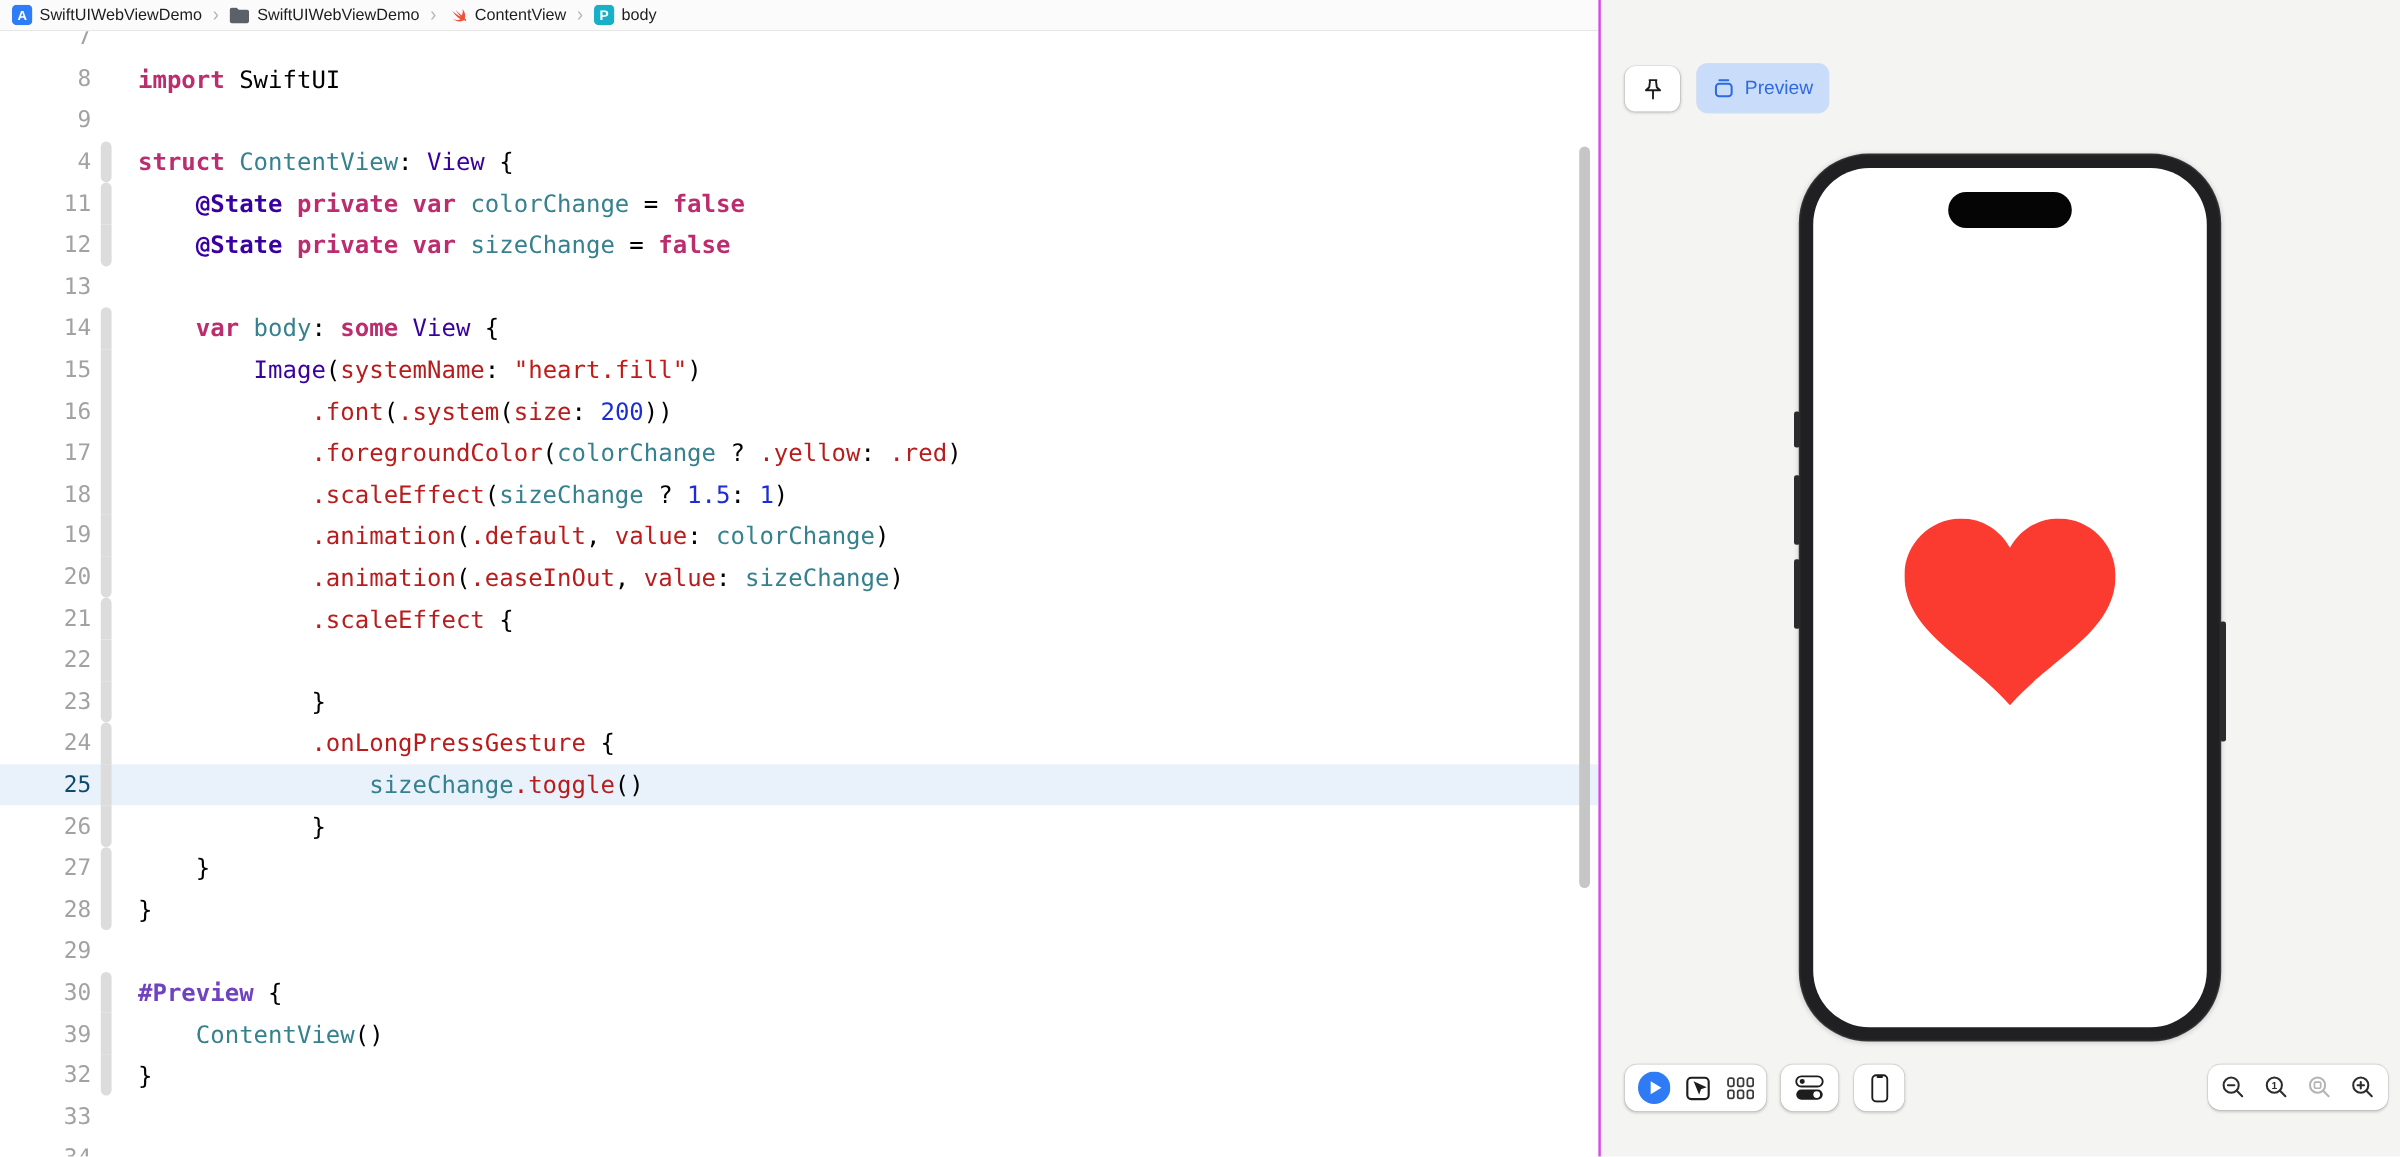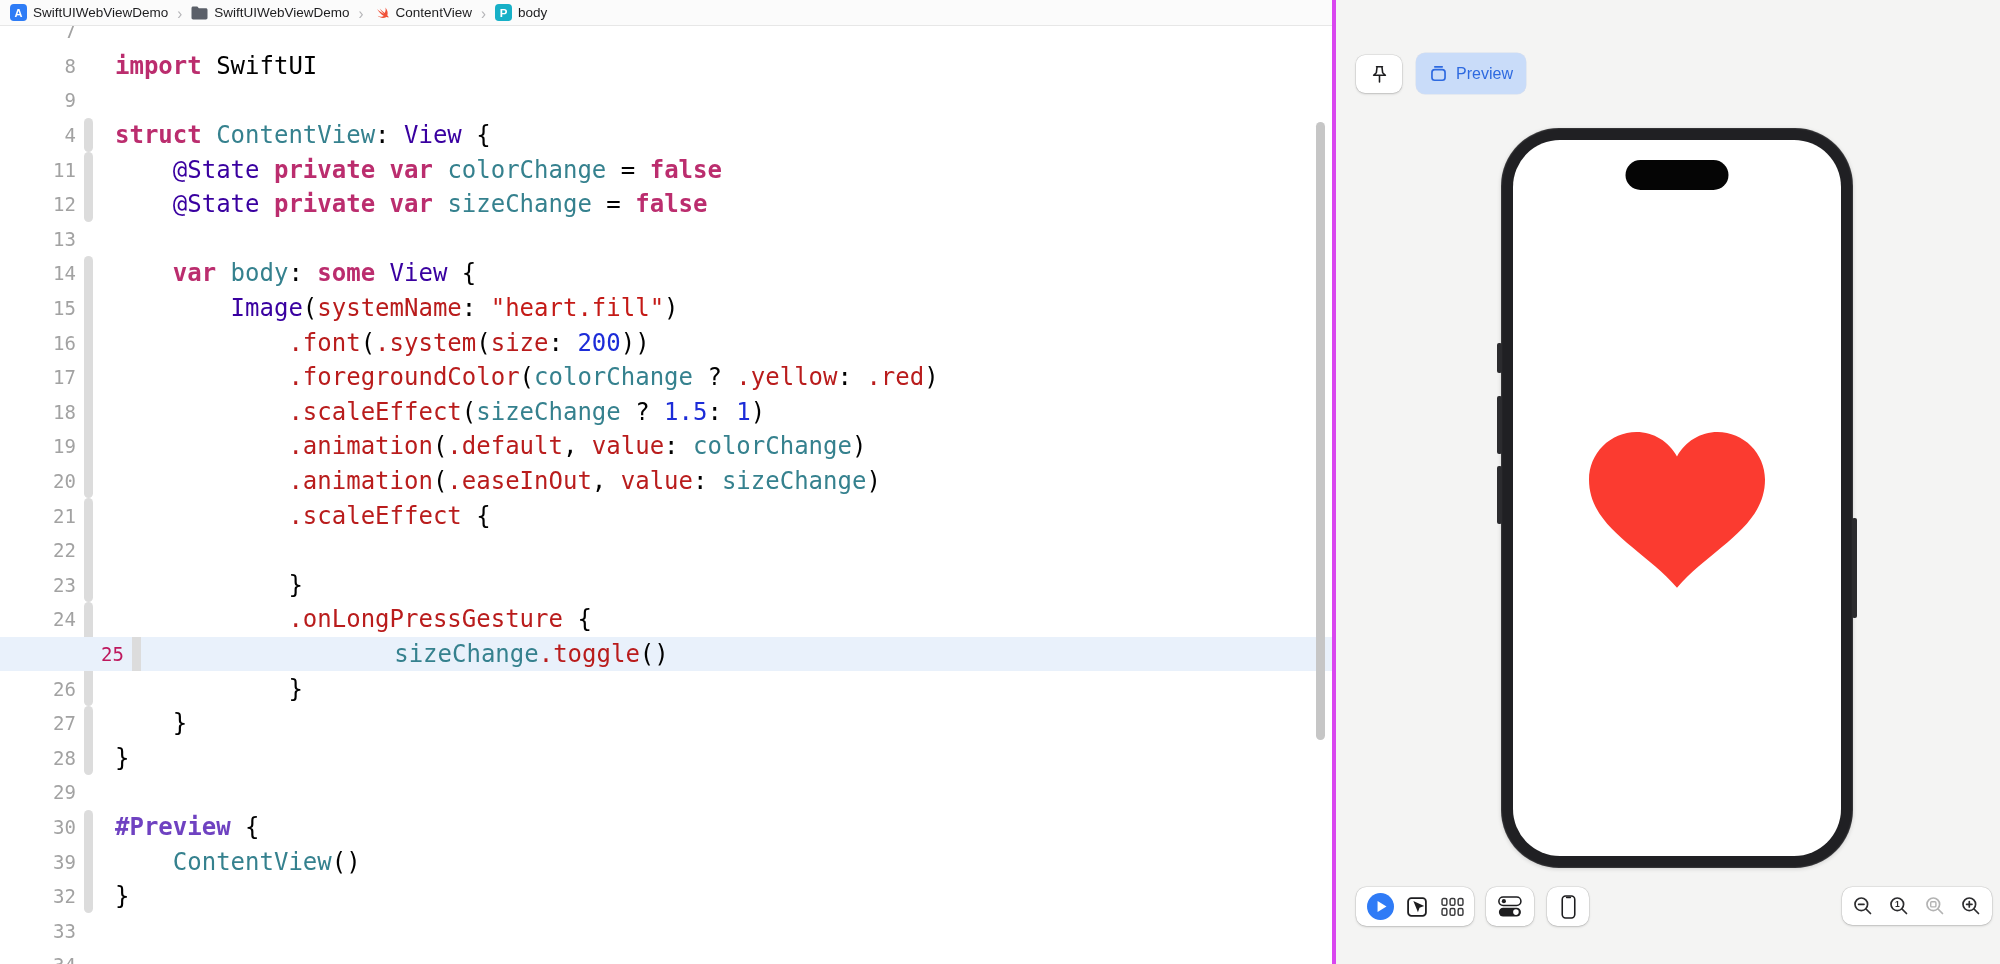--- a/index.html
+++ b/index.html
@@ -13,40 +13,40 @@
   .crumb-icon{display:flex;align-items:center;}
   .crumb-label{font-size:13.5px;color:#1d1d1f;}
   .crumb-sep{color:#b5b5b8;font-size:15px;margin:0 9px;transform:scaleY(1.15);}
 
   
   .editor{position:absolute;left:0;top:26px;width:1332px;bottom:0;background:#fff;overflow:hidden;}
   .rows{position:absolute;left:0;top:-12px;right:0;}
   .row{display:flex;align-items:center;height:34.6px;}
   .row.current{background:#e9f1fb;}
   .ln{width:76px;text-align:right;font-family:"DejaVu Sans Mono",monospace;font-size:19px;color:#a2a2a2;flex:none;}
-  .row.current .ln{color:#be185d;padding-left:48px;}
+  .row.current .ln{color:#0c4a6e;}
   .bar{width:9px;height:100%;margin-left:8px;flex:none;}
   .bar.solo{background:#dcdcdc;border-radius:5px;}
   .bar.start{background:#dcdcdc;border-radius:5px 5px 0 0;}
   .bar.mid{background:#dcdcdc;}
   .bar.end{background:#dcdcdc;border-radius:0 0 5px 5px;}
-  .code{margin:0 0 0 22px;font-family:"DejaVu Sans Mono",monospace;font-size:24px;white-space:pre;color:#000;}
+  .code{margin:0 0 0 22px;font-family:"DejaVu Sans Mono",monospace;font-size:20px;white-space:pre;color:#000;}
   .tk-kw{color:#bb2d6e;font-weight:700;}
-  .tk-attr{color:#3900a0;font-weight:400;}
+  .tk-attr{color:#3900a0;font-weight:700;}
   .tk-type{color:#3900a0;}
   .tk-call{color:#b91c1c;}
   .tk-prop{color:#35818e;}
   .tk-str{color:#c41a16;}
   .tk-num{color:#1c2cd8;}
   .tk-macro{color:#6f42c1;font-weight:700;}
   .tk-pl{color:#000;}
   .scrollbar{position:absolute;left:1316px;top:122px;width:9px;height:618px;border-radius:5px;background:#c6c6c6;}
 
   
-  .pane{position:absolute;left:1332px;top:0;right:0;bottom:0;background:#f4f4f3;border-left:4px solid #d946ef;}
+  .pane{position:absolute;left:1332px;top:0;right:0;bottom:0;background:#f4f4f3;border-left:2px solid #d946ef;}
   .pillbtn{position:absolute;background:#fff;border:none;border-radius:9px;display:flex;align-items:center;justify-content:center;
            box-shadow:0 0 0 .5px rgba(0,0,0,.12),0 1px 2.5px rgba(0,0,0,.18);cursor:pointer;padding:0;}
   .pin-btn{left:20px;top:55px;width:46px;height:38px;}
   .preview-btn{left:80px;top:53px;width:110px;height:41px;background:#c9dcf9;gap:8px;
                box-shadow:0 0 0 .5px rgba(46,106,224,.15);}
   .preview-btn span.lbl{color:#2e6ae0;font-size:16px;}
 
   
   .phone{position:absolute;left:165px;top:128px;width:352px;height:740px;background:#202023;border-radius:58px;
          box-shadow:inset 0 0 2px rgba(255,255,255,.35),0 1px 4px rgba(0,0,0,.15);}

